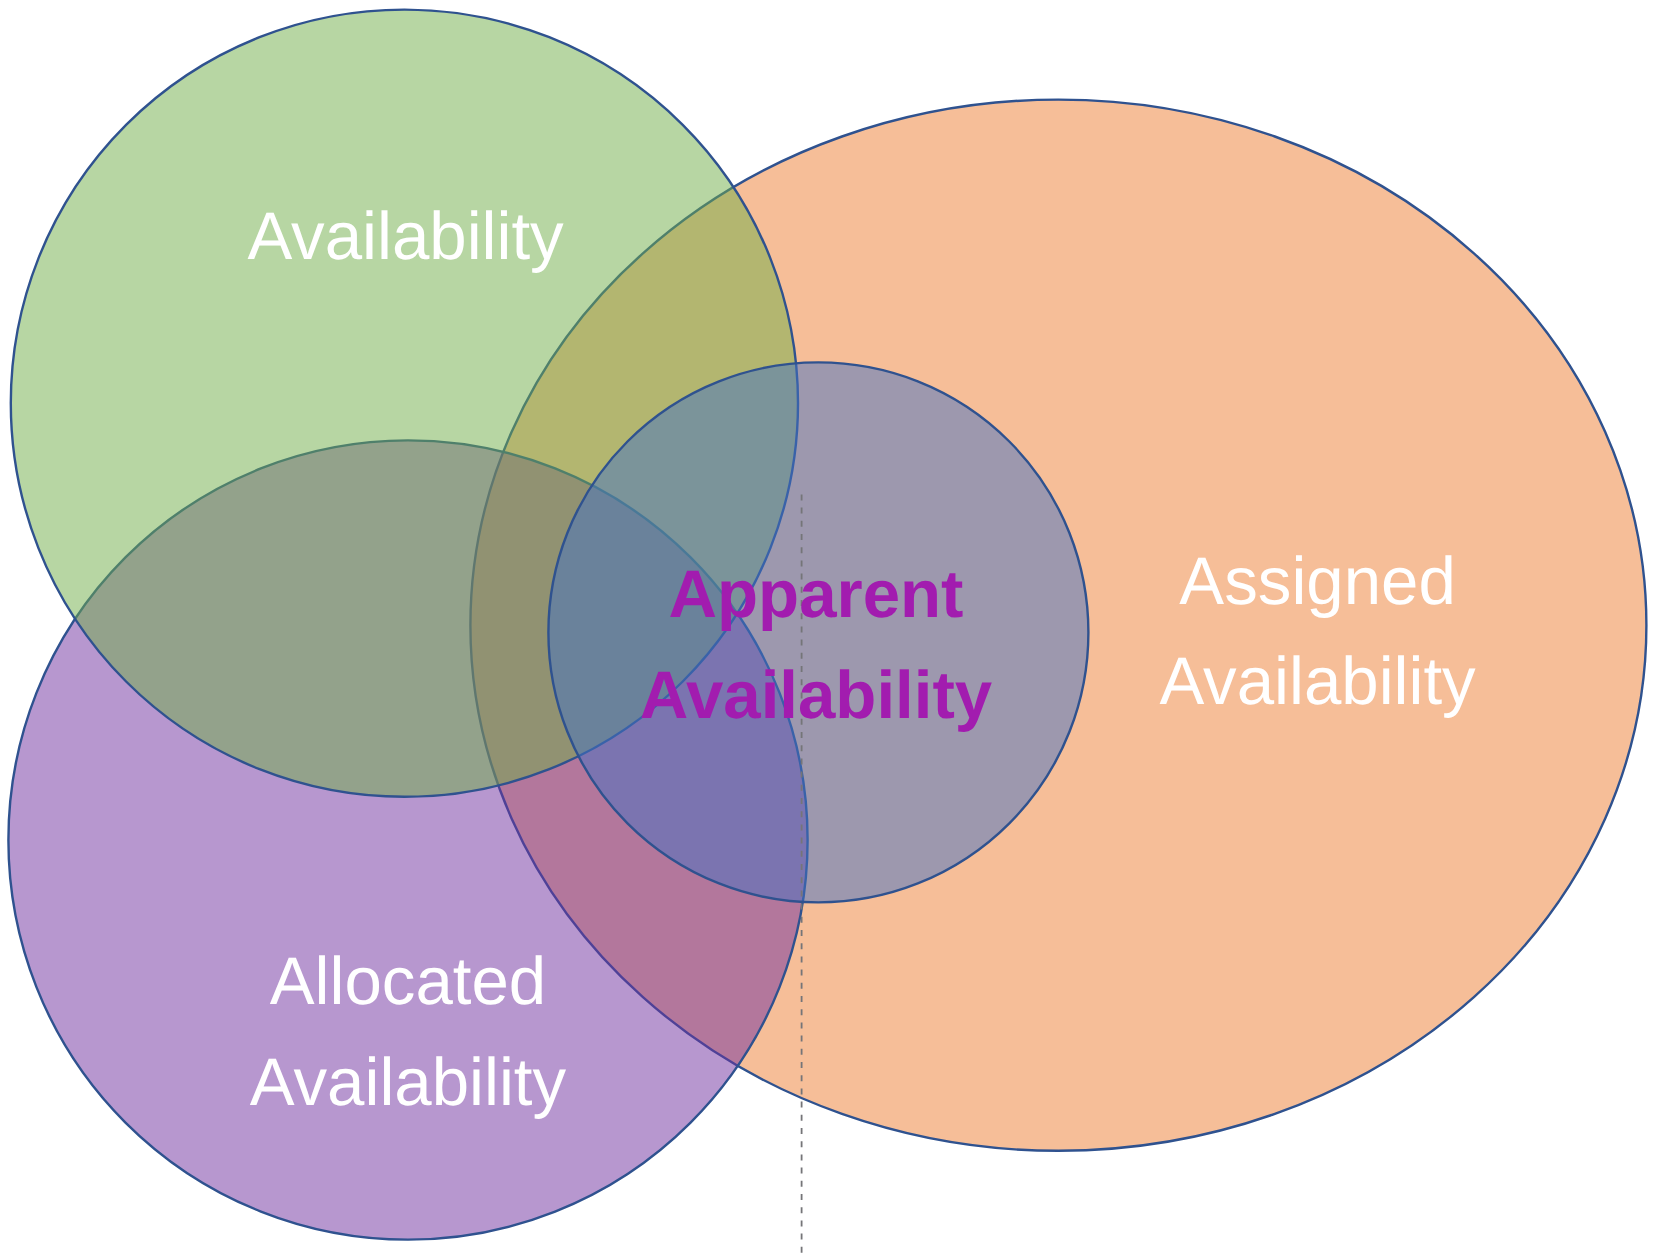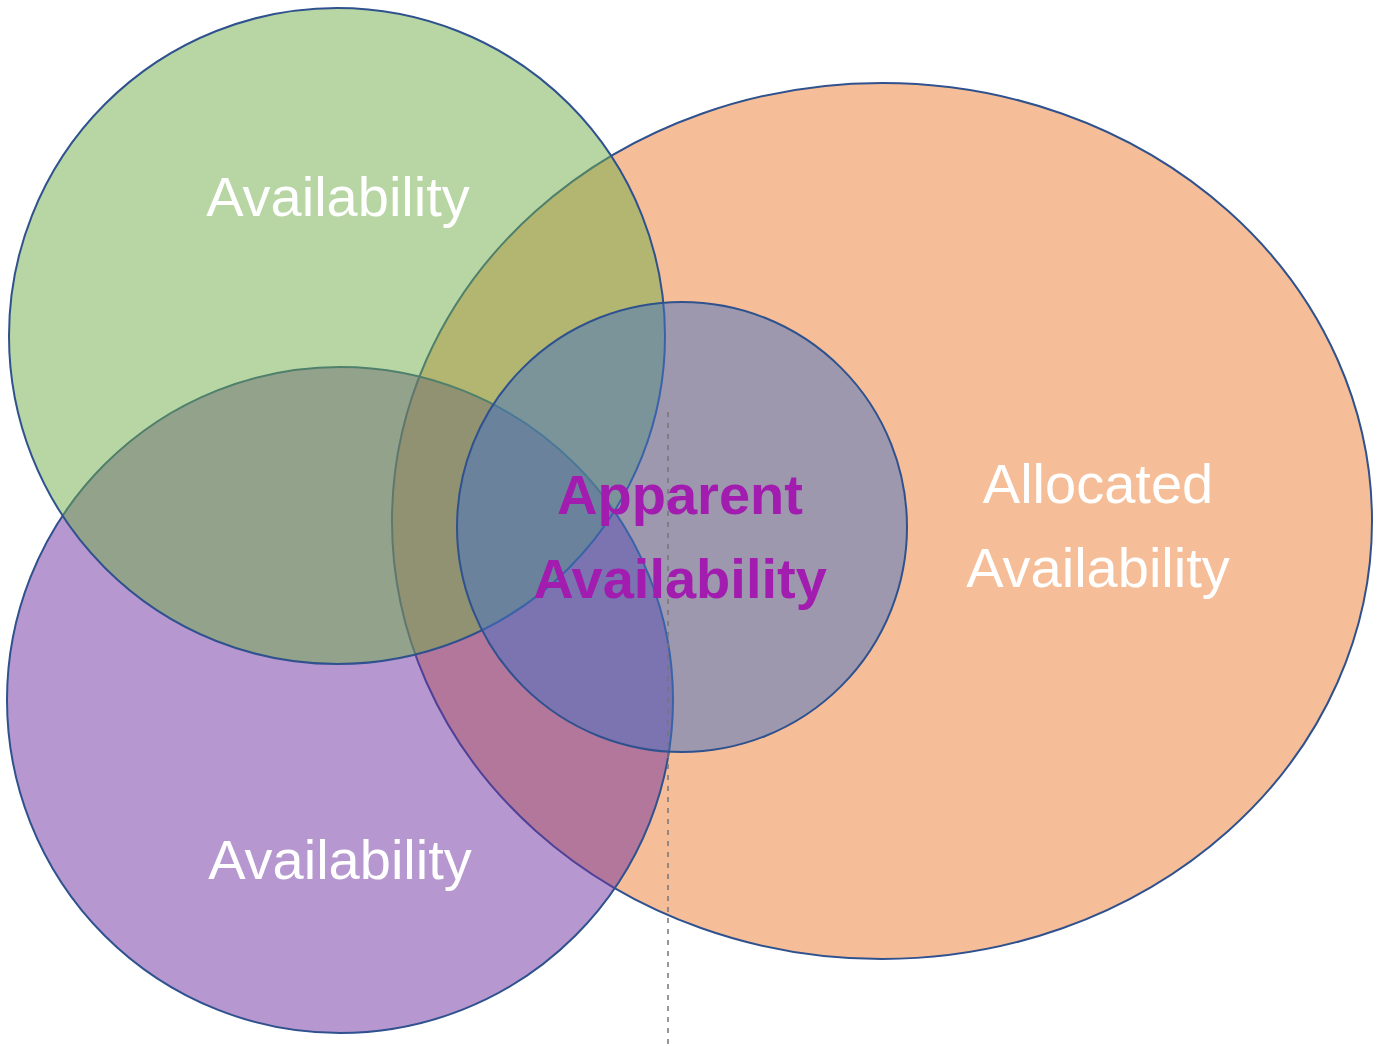--- a/index.html
+++ b/index.html
@@ -42,25 +42,26 @@
 
   <svg id="venn" width="1378" height="1046" viewBox="0 0 1378 1046">
     <ellipse class="venn-shape" cx="882" cy="521" rx="490" ry="438" fill="#ed7d31" fill-opacity="0.5" stroke="#2f528f" stroke-width="2"></ellipse>
     <ellipse class="venn-shape" cx="340" cy="700" rx="333" ry="333" fill="#7030a0" fill-opacity="0.5" stroke="#2f528f" stroke-width="2"></ellipse>
     <ellipse class="venn-shape" cx="337" cy="336" rx="328" ry="328" fill="#70ad47" fill-opacity="0.5" stroke="#2f528f" stroke-width="2"></ellipse>
     <ellipse class="venn-shape" cx="682" cy="527" rx="225" ry="225" fill="#4472c4" fill-opacity="0.5" stroke="#2f528f" stroke-width="2"></ellipse>
     <line class="venn-divider" x1="668" x2="668" y1="412" y2="1046" stroke="#757578" stroke-width="1.5" stroke-dasharray="5 6"></line>
   </svg>
 
   <div class="venn-label" style="left: 1098px; top: 526px; color: rgb(255, 255, 255);">
-    <span>Allocated</span>
+    <span>Assigned</span>
     <span>Availability</span>
   </div>
 
   <div class="venn-label" style="left: 340px; top: 860px; color: rgb(255, 255, 255);">
+    <span>Allocated</span>
     <span>Availability</span>
   </div>
 
   <div class="venn-label" style="left: 338px; top: 197px; color: rgb(255, 255, 255);">
     <span>Availability</span>
   </div>
 
   <div class="venn-label" style="left: 680px; top: 537px; color: #a21caf; font-weight: bold;">
     <span>Apparent</span>
     <span>Availability</span>

